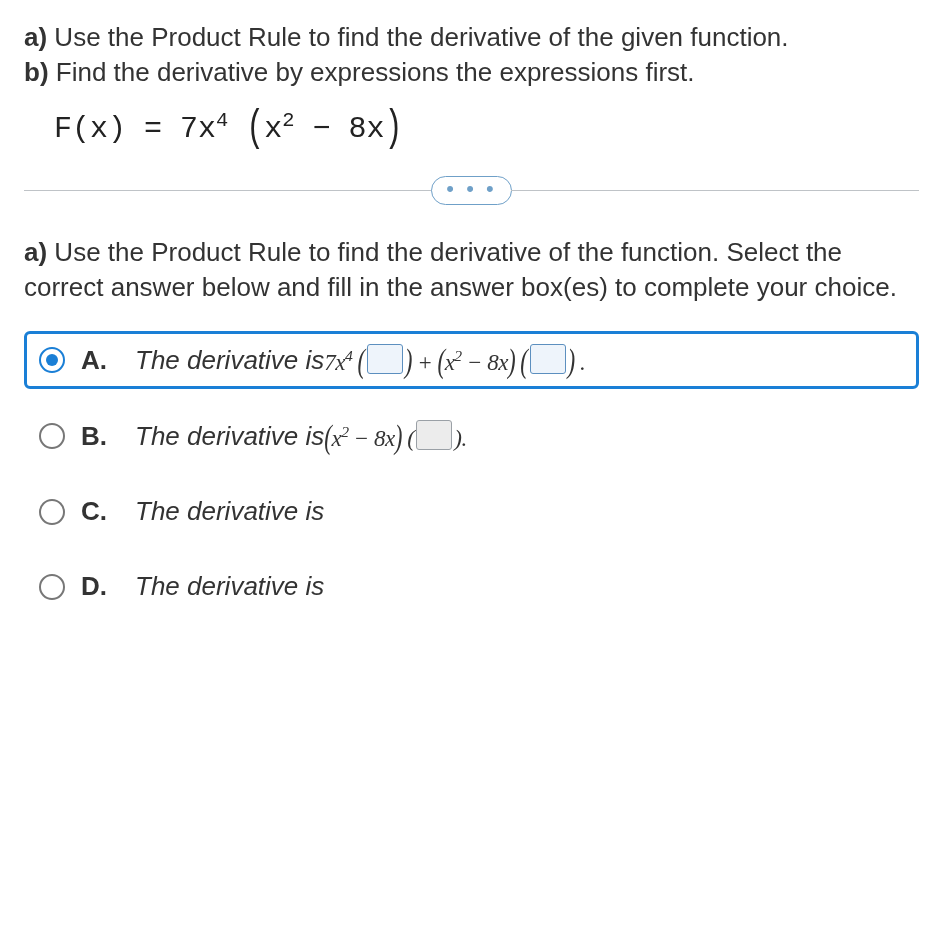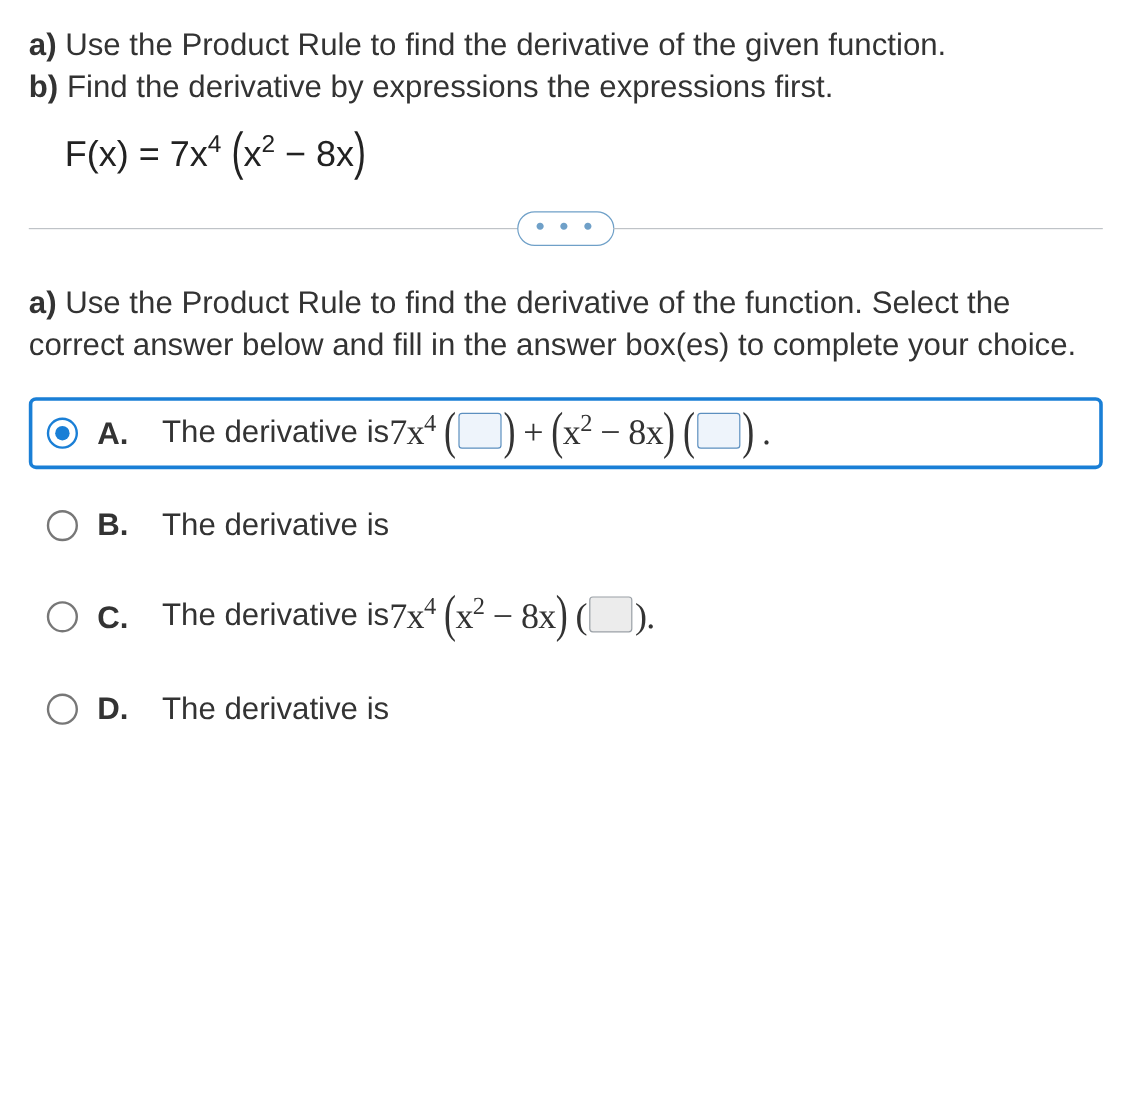--- a/index.html
+++ b/index.html
@@ -8,21 +8,21 @@
     padding: 20px 24px;
     font-family: Arial, Helvetica, sans-serif;
     font-size: 26px;
     color: #333;
     width: 943px;
     background: #fff;
   }
   .question-text { line-height: 1.35; margin-bottom: 18px; }
   .bold { font-weight: bold; }
   .formula {
-    font-family: Liberation Sans, sans-serif;
+    font-family: Liberation Mono, monospace;
     font-size: 30px;
     margin: 22px 0 30px 30px;
     color: #222;
   }
   .sup { font-size: 0.68em; vertical-align: super; line-height: 0; }
   .paren-tall {
     display: inline-block;
     transform: scaleY(1.45);
     transform-origin: center;
     font-weight: 300;
@@ -71,25 +71,25 @@
   .choice.selected .radio { border-color: #1a7fd6; }
   .radio-dot {
     width: 12px; height: 12px; border-radius: 50%;
     background: #1a7fd6; display: none;
   }
   .choice.selected .radio-dot { display: block; }
   .choice-letter { font-weight: bold; margin-right: 6px; min-width: 32px; }
   .choice-body {
     font-family: Arial, Helvetica, sans-serif;
     font-size: 26px;
-    display: flex; flex-wrap: nowrap;
+    display: flex; align-items: center; flex-wrap: nowrap; font-style: italic;
   }
   .math {
     font-family: 'Times New Roman', Times, serif;
-    font-size: 30px;
+    font-size: 23px;
   }
   .ans-box {
     display: inline-block;
     width: 36px; height: 30px;
     border: 1.5px solid #5c8fbf;
     background: #eef4fb;
     border-radius: 3px;
     vertical-align: -4px;
     margin: 0 2px;
   }
@@ -134,31 +134,31 @@
         <span>7x</span><span class="sup">4</span><span> </span><span class="paren-tall">(</span><span class="ans-box"></span><span class="paren-tall">)</span><span> + </span><span class="paren-tall">(</span><span>x</span><span class="sup">2</span><span> − 8x</span><span class="paren-tall">)</span><span> </span><span class="paren-tall">(</span><span class="ans-box"></span><span class="paren-tall">)</span><span> .</span>
       </span>
     </div>
   </div>
 
   <div class="choice">
     <div class="radio"></div>
     <div class="choice-letter">B.</div>
     <div class="choice-body">
       <span>The derivative is </span>
+      <span class="math tight">
+        <span class="paren-tall">(</span><span>x</span><span class="sup">2</span><span> − 8x</span><span class="paren-tall">)</span><span> (</span><span class="ans-box gray"></span><span>).</span>
+      </span>
     </div>
   </div>
 
   <div class="choice">
     <div class="radio"></div>
     <div class="choice-letter">C.</div>
     <div class="choice-body">
       <span>The derivative is </span>
-      <span class="math tight">
-        <span>7x</span><span class="sup">4</span><span> </span><span class="paren-tall">(</span><span>x</span><span class="sup">2</span><span> − 8x</span><span class="paren-tall">)</span><span> (</span><span class="ans-box gray"></span><span>).</span>
-      </span>
     </div>
   </div>
 
   <div class="choice">
     <div class="radio"></div>
     <div class="choice-letter">D.</div>
     <div class="choice-body">
       <span>The derivative is </span>
     </div>
   </div>

